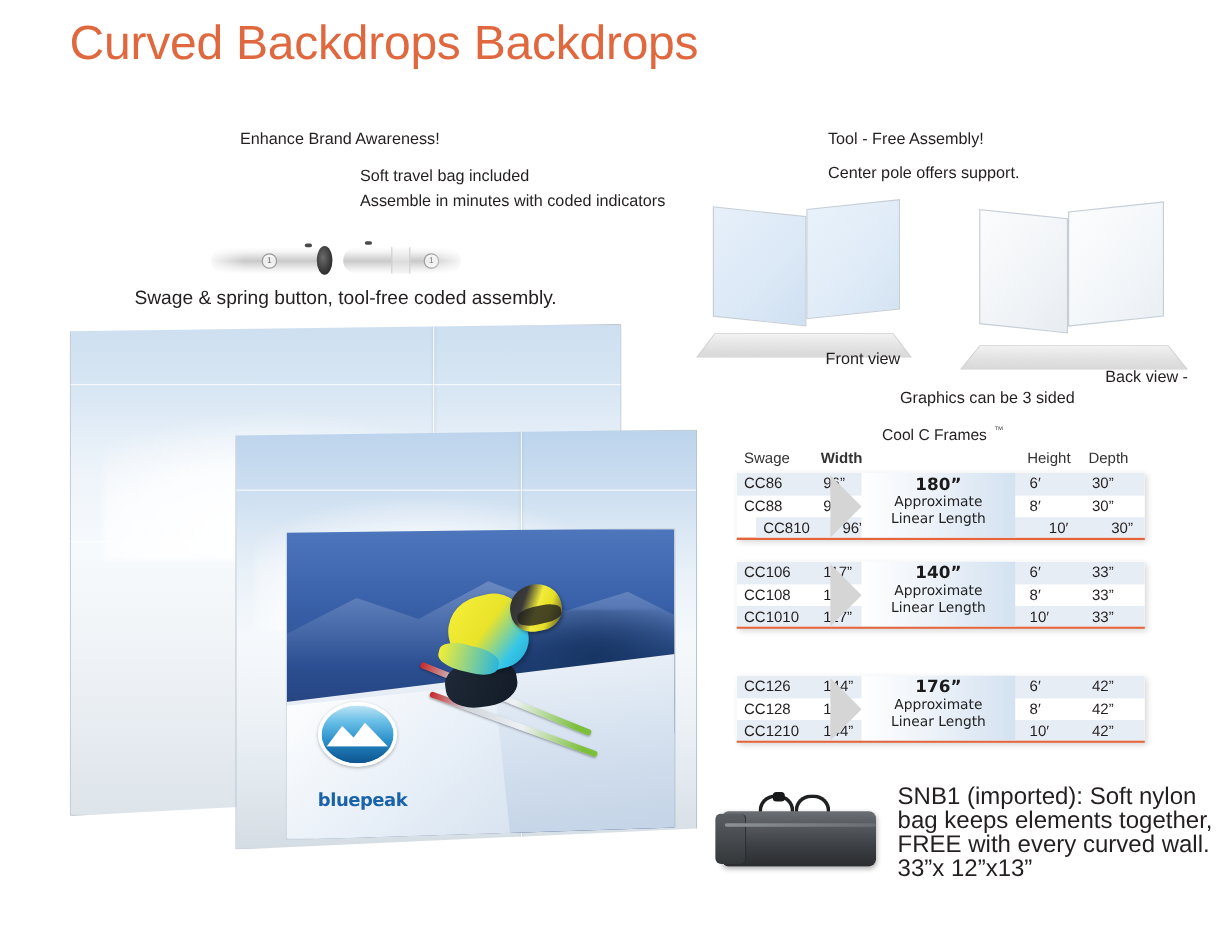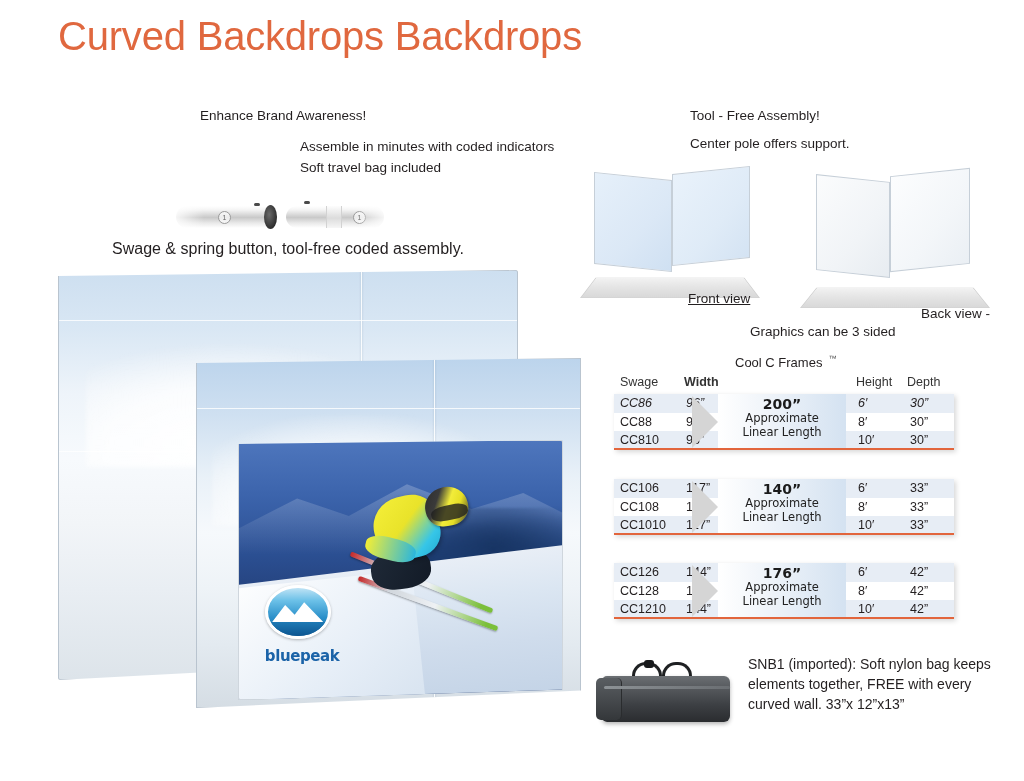--- a/index.html
+++ b/index.html
@@ -219,21 +219,21 @@
   #logo-mtn{
     position:absolute; left:6%; bottom:28%; width:88%; height:46%;
     background:#ffffff;
     clip-path:polygon(0 100%, 26% 18%, 44% 62%, 62% 6%, 100% 100%);
   }
   #logo-water{
     position:absolute; left:0; bottom:0; width:100%; height:30%;
     background:linear-gradient(to bottom,#1e7ab5,#0d5590);
   }
   #logo-text{
-    margin-top:8px; font-size:15px; font-weight:bold; letter-spacing:-.4px;
+    margin-top:19px; font-size:15px; font-weight:bold; letter-spacing:-.4px;
     color:#1b63a8; font-family:"DejaVu Sans", sans-serif;
   }
 
   
   #render-front{ position:absolute; left:580px; top:168px; width:180px; height:130px; }
   #render-back{ position:absolute; left:800px; top:168px; width:190px; height:140px; }
 
   .floor{
     position:absolute; bottom:0; left:0; width:100%; height:52px;
     background:linear-gradient(to bottom,#f2f2f2,#d8d8d8);
@@ -258,21 +258,21 @@
     left:16px; top:10px; width:74px; height:96px;
     background:linear-gradient(to bottom right,#fbfcfd,#f1f4f7 60%,#e7ecf1);
     transform:skewY(6deg);
   }
   #rb-panel-r{
     left:90px; top:4px; width:80px; height:96px;
     background:linear-gradient(to bottom right,#fcfdfe,#f3f6f9 60%,#eaeff4);
     transform:skewY(-6deg);
   }
   .view-label{ position:absolute; font-size:13.5px; white-space:nowrap; }
-  #label-front-view{ left:688px; top:291px;text-decoration:underline; }
+  #label-front-view{ left:688px; top:291px; }
   #label-back-view{ left:921px; top:306px; }
   #label-two-sided{ left:750px; top:324px; font-size:13.5px; position:absolute; white-space:nowrap;}
 
   
   #table-title{
     position:absolute; left:735px; top:354px; font-size:13px; white-space:nowrap;
   }
   #table-title .tm{ font-size:8px; vertical-align:6px; margin-left:6px; color:#555; }
 
   #spec-header{
@@ -286,21 +286,21 @@
   .hdr-depth{  left:293px; }
 
   .spec-group{
     position:absolute; left:614px; width:340px; height:56px;
     border-bottom:2px solid #e2653c;
     box-shadow:2px 2px 5px rgba(0,0,0,.16);
     background:#ffffff;
     overflow:hidden;
   }
   #spec-group-0{ top:394px; }
-  #spec-group-1{ top:479px; }
+  #spec-group-1{ top:468px; }
   #spec-group-2{ top:563px; }
 
   .spec-row{
     position:absolute; left:0; width:100%; height:18.6px;
     font-size:12.5px; color:#231f20;
   }
   .spec-row.alt{ background:#e7edf5; }
   .spec-row span{ position:absolute; top:2px; }
   .c-frame{ left:6px; }
   .c-width{ left:72px; }
@@ -350,36 +350,36 @@
   }
   #bag-handle-l{ left:36px; }
   #bag-handle-r{ left:66px; }
   #bag-strap{
     position:absolute; left:48px; top:0px; width:10px; height:8px;
     background:#17191b; border-radius:3px;
   }
 
   #bag-text{
     position:absolute; left:748px; top:654px; width:268px;
-    font-size:14px; line-height:20px; color:#231f20;
+    font-size:20px; line-height:20px; color:#231f20;
   }
 </style>
 </head>
 <body>
 
 <div id="page-title">Curved Backdrops Backdrops</div>
 
 <div class="feat-head" id="enhance-head">Enhance Brand Awareness!</div>
 
 <div class="bullet-col" id="bullets-left">
 </div>
 
 <div class="bullet-col" id="bullets-right">
+  <div class="bullet-line"><span>Soft travel bag included</span></div>
   <div class="bullet-line"><span>Assemble in minutes with coded indicators</span></div>
-  <div class="bullet-line"><span>Soft travel bag included</span></div>
 </div>
 
 <div class="feat-head" id="tool-head">Tool - Free Assembly!</div>
 <div id="center-pole">Center pole offers support.</div>
 
 <div id="tube-graphic">
   <div class="tube" id="tube-a"></div>
   <div class="tube" id="tube-b"></div>
   <div class="tube-end" id="tube-end-a"></div>
   <div class="tube-collar" id="tube-collar-b"></div>
@@ -455,40 +455,40 @@
 </div>
 
 <div id="spec-header">
   <span class="hdr-frames">Swage</span>
   <span class="hdr-width">Width</span>
   <span class="hdr-height">Height</span>
   <span class="hdr-depth">Depth</span>
 </div>
 
 <div class="spec-group" id="spec-group-0">
-  <div class="spec-row alt" style="top:0px;font-style:italic;">
+  <div class="spec-row alt" style="top:0px;">
     <span class="c-frame">CC86</span>
     <span class="c-width">96”</span>
     <span class="c-height">6′</span>
     <span class="c-depth">30”</span>
   </div>
   <div class="spec-row" style="top:18.6px;">
     <span class="c-frame">CC88</span>
     <span class="c-width">96”</span>
     <span class="c-height">8′</span>
     <span class="c-depth">30”</span>
   </div>
-  <div class="spec-row alt" style="top:37.2px;">
+  <div class="spec-row alt" style="top:37.2px;margin-left:16px;">
     <span class="c-frame">CC810</span>
     <span class="c-width">96”</span>
     <span class="c-height">10′</span>
     <span class="c-depth">30”</span>
   </div>
   <div class="spec-merge">
-    <span class="len">200”</span>
+    <span class="len">180”</span>
     <span class="approx">Approximate</span>
     <span class="approx">Linear Length</span>
   </div>
   <div class="arrow"></div>
 </div>
 
 <div class="spec-group" id="spec-group-1">
   <div class="spec-row alt" style="top:0px;">
     <span class="c-frame">CC106</span>
     <span class="c-width">117”</span>

